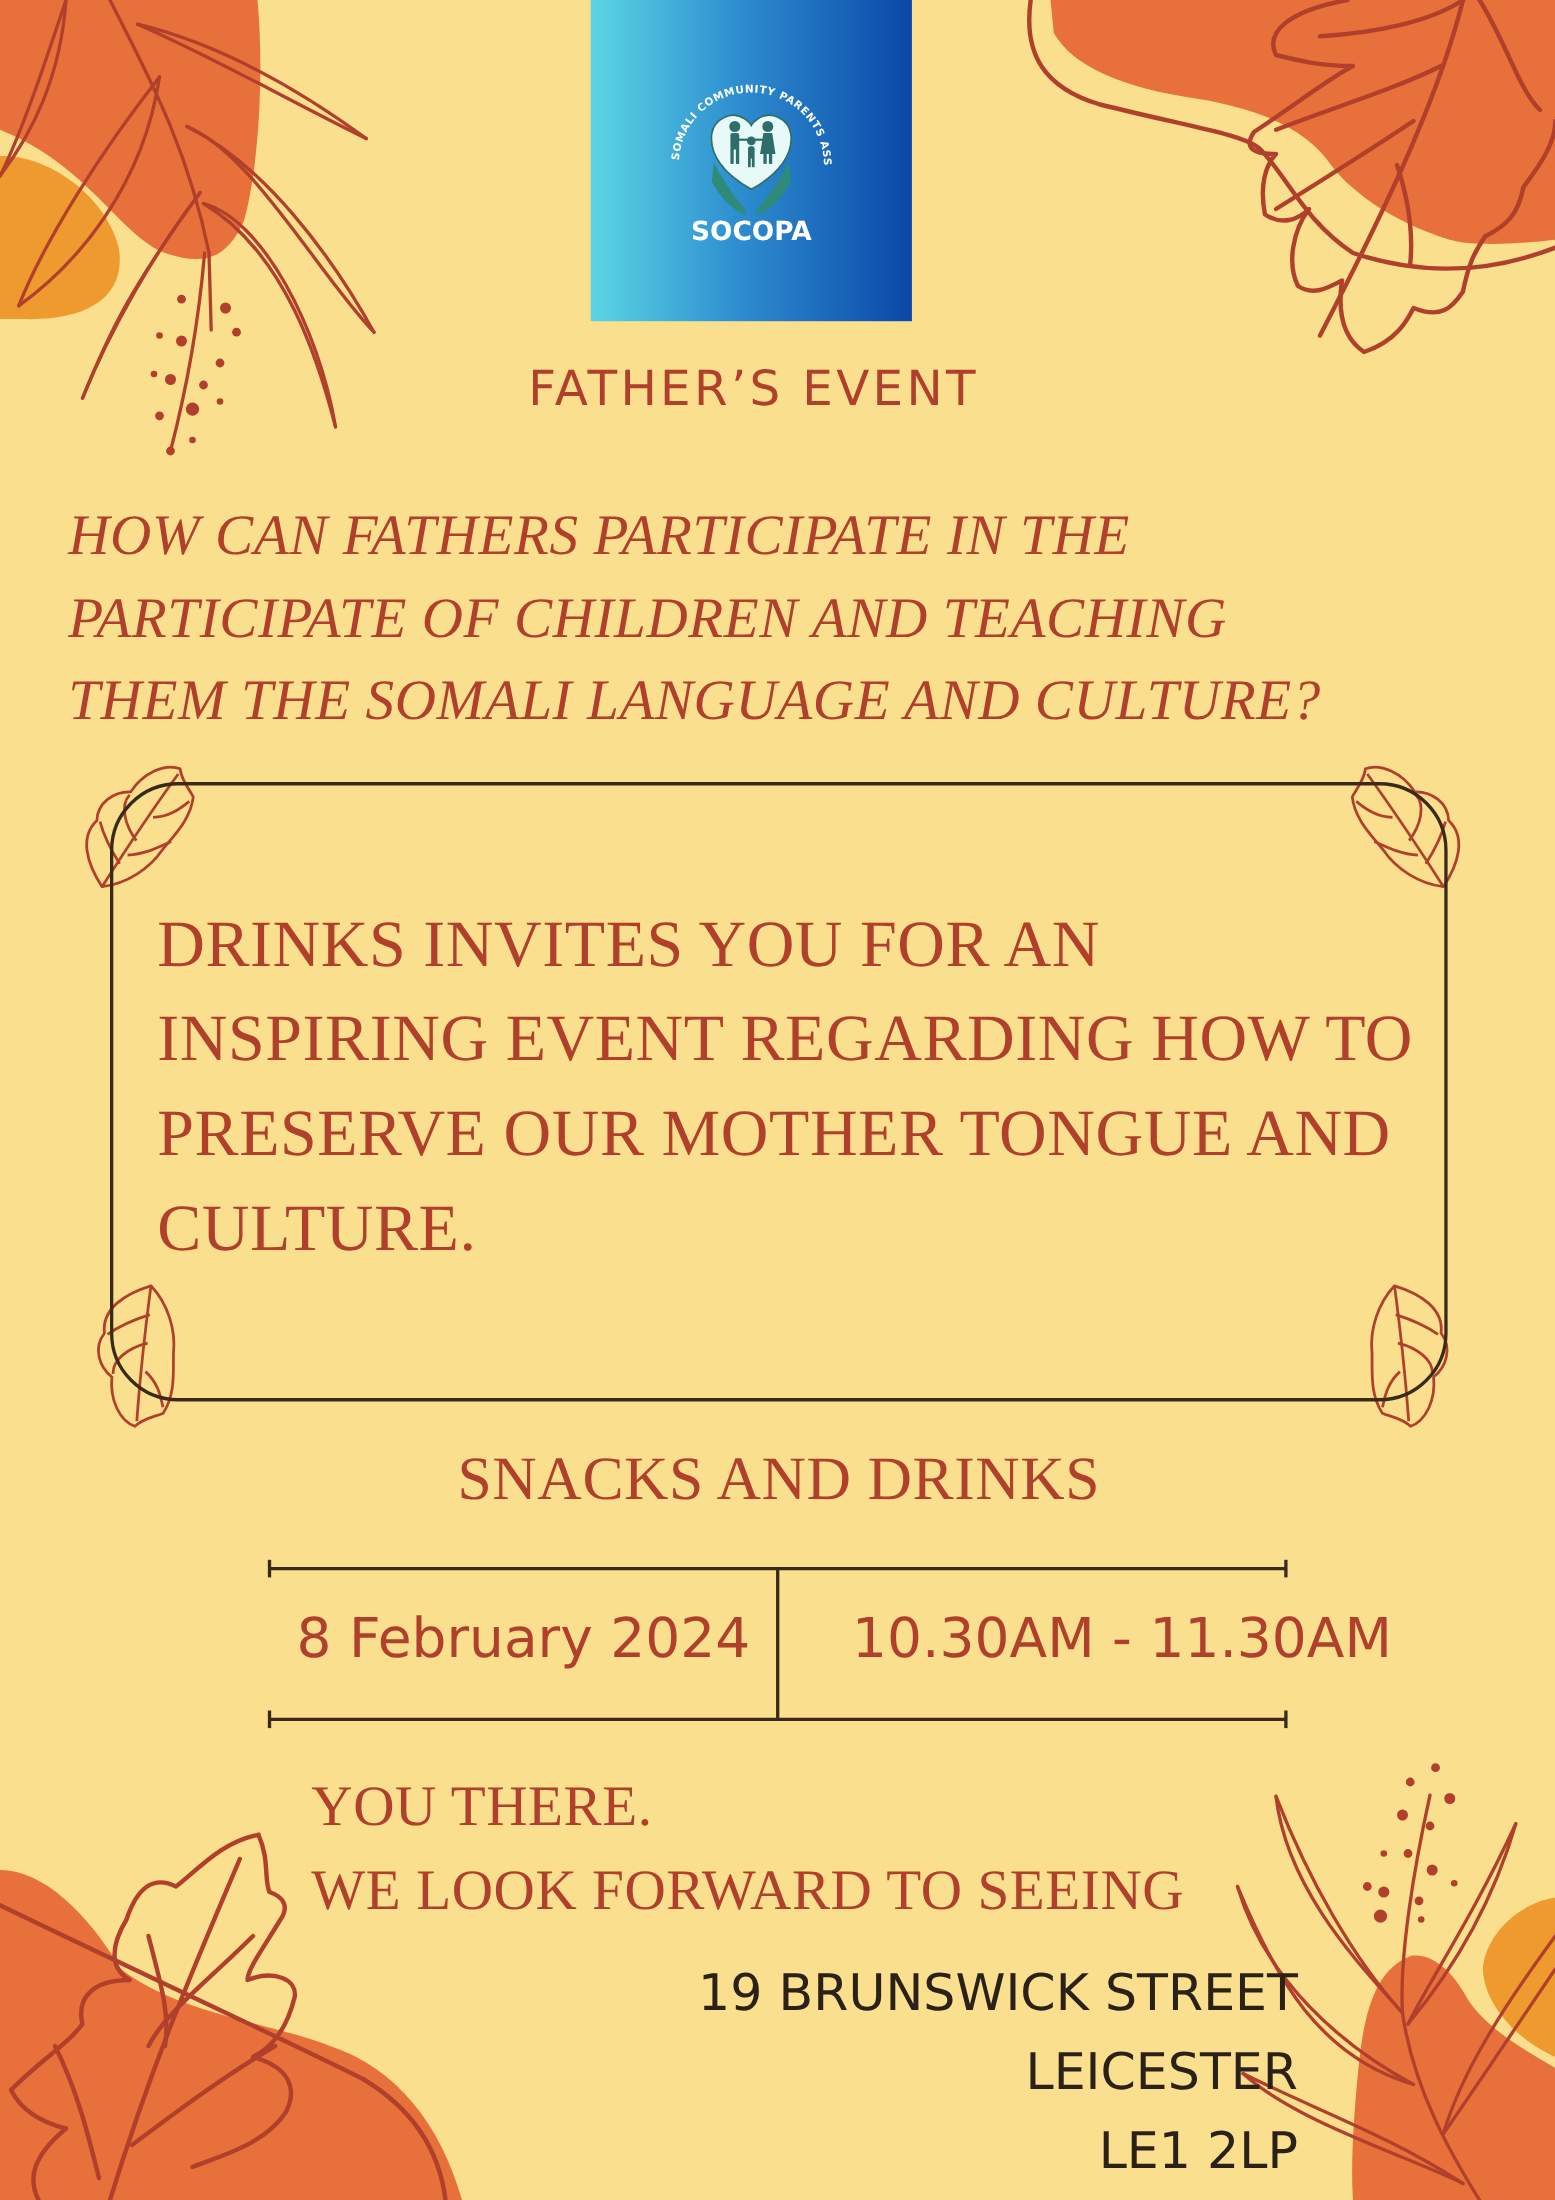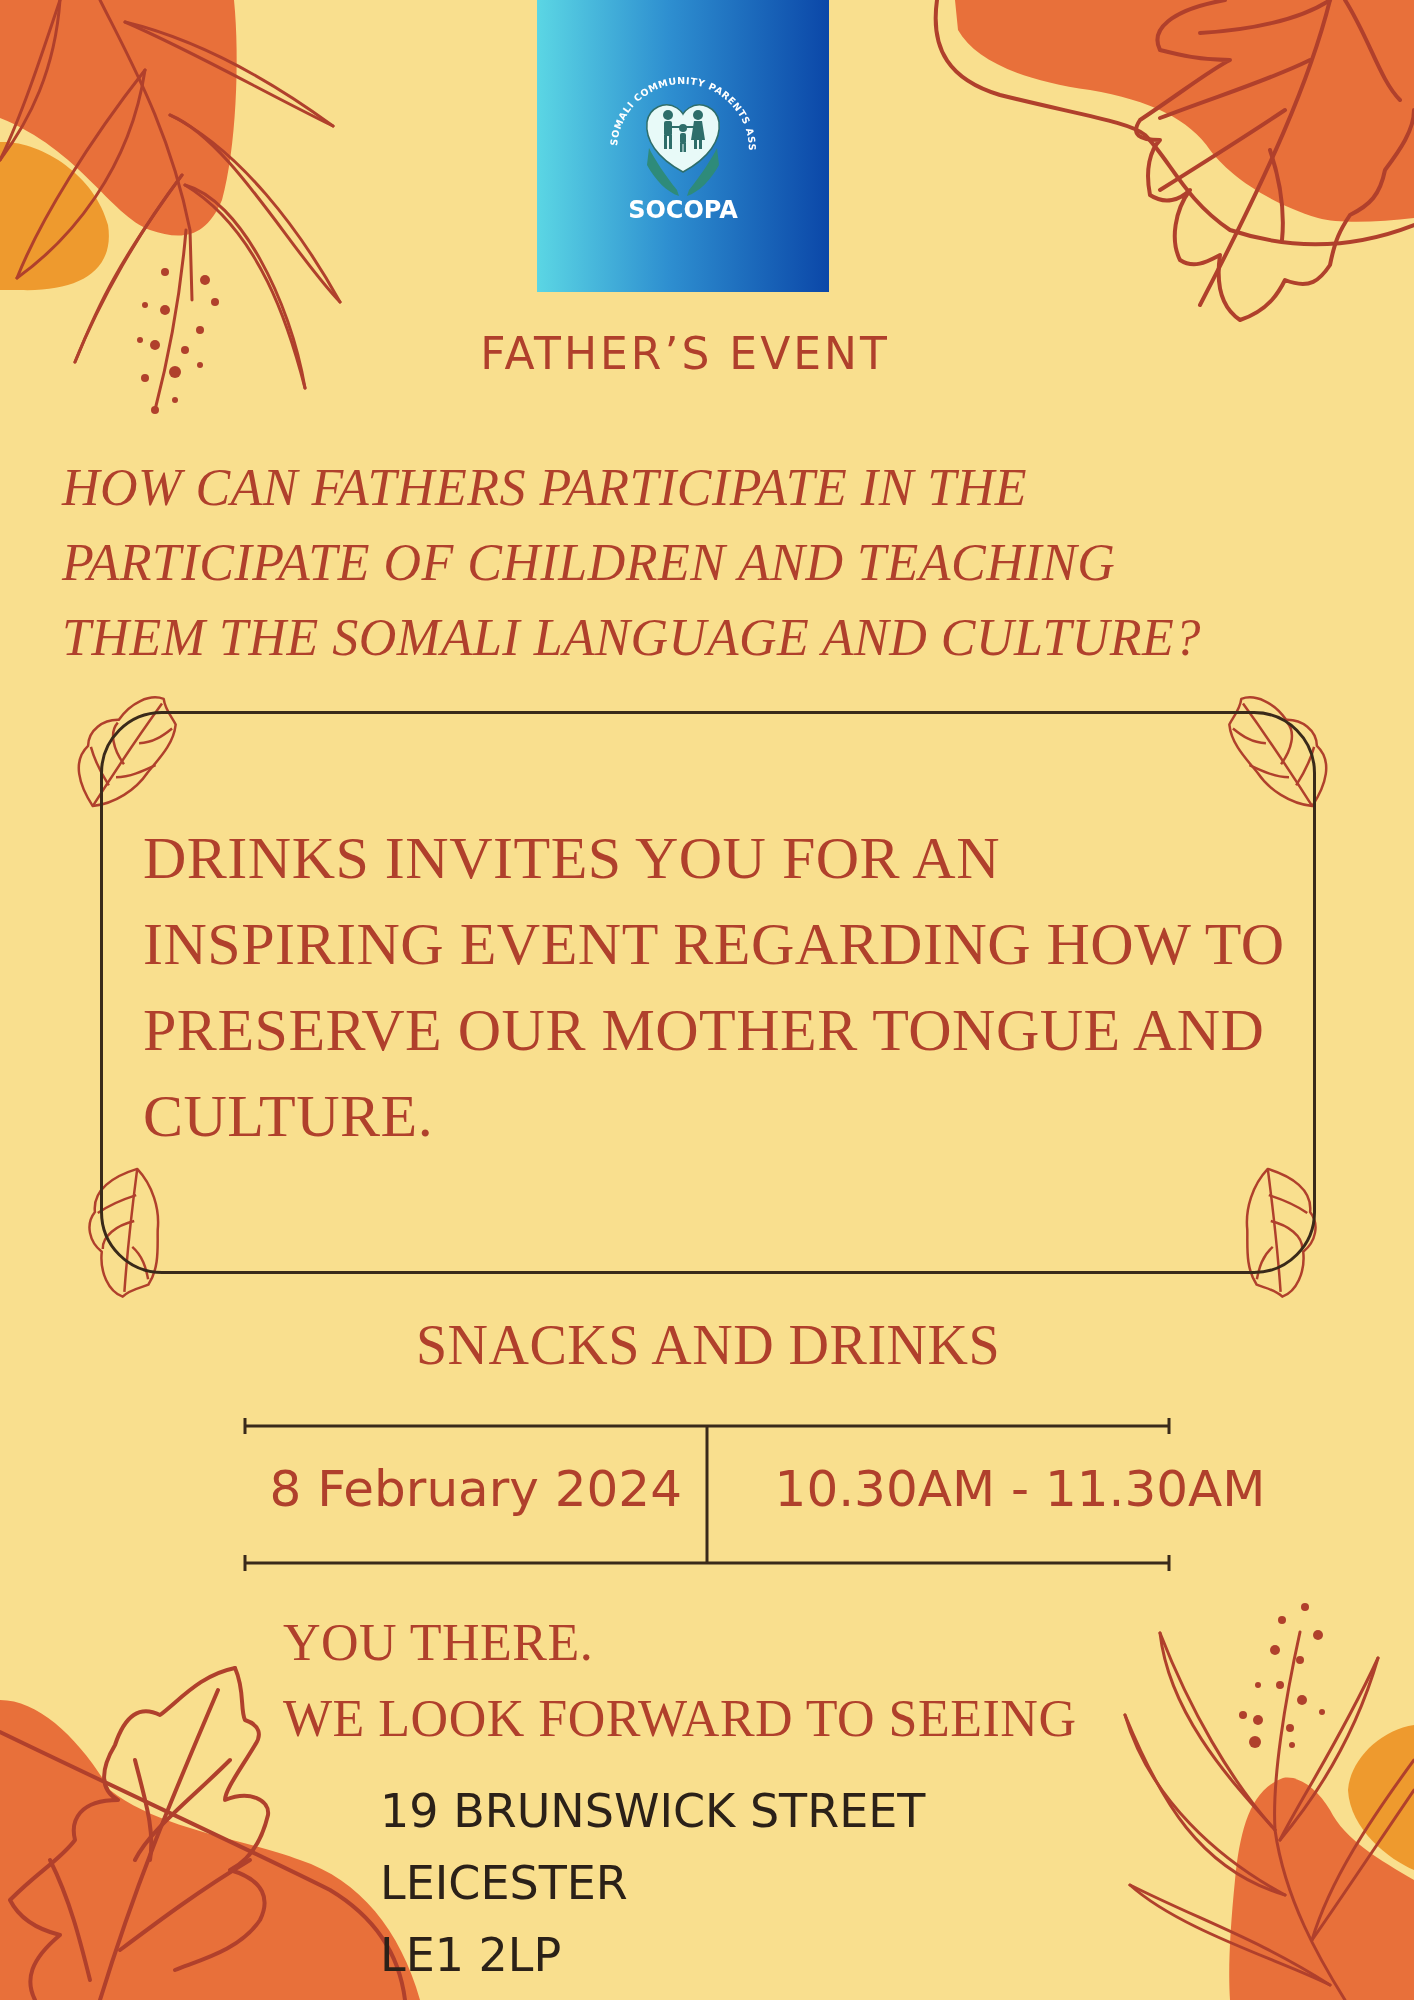--- a/index.html
+++ b/index.html
@@ -10,21 +10,21 @@
   .logo svg { position: absolute; left: 0; top: 0; }
   .title { left: 0; width: 1370px; top: 328px; text-align: center; font-family: "DejaVu Sans", sans-serif; font-weight: normal; font-size: 44px; letter-spacing: 3px; color: #B0402C; }
   .serif { font-family: "Liberation Serif", serif; color: #B0402C; }
   .question { left: 62px; top: 450px; font-size: 52px; line-height: 75px; width: 1340px; letter-spacing: 0.5px; font-style: italic; }
   .frame { left: 100px; top: 711px; width: 1210px; height: 557px; border: 3px solid #3A2A1A; border-radius: 62px; }
   .invite { left: 143px; top: 815px; font-size: 60px; line-height: 86px; width: 1180px; letter-spacing: 0.5px; }
   .snacks { left: 0; width: 1416px; top: 1313px; text-align: center; font-size: 56px; letter-spacing: 0.5px; }
   .date { left: 222px; top: 1460px; width: 460px; text-align: right; font-family: "DejaVu Sans", sans-serif; font-size: 50px; color: #B0402C; }
   .time { left: 730px; top: 1460px; width: 500px; text-align: center; font-family: "DejaVu Sans", sans-serif; font-size: 50px; color: #B0402C; margin-left: 40px; }
   .closing { left: 283px; top: 1605px; font-size: 52px; line-height: 76px; width: 900px; letter-spacing: 0.5px; }
-  .address { left: 380px; width: 800px; top: 1775px; text-align: left; font-family: "DejaVu Sans", sans-serif; font-size: 46px; line-height: 72px; color: #2B2118; }
+  .address { left: 380px; width: 800px; top: 1775px; text-align: right; font-family: "DejaVu Sans", sans-serif; font-size: 46px; line-height: 72px; color: #2B2118; }
 </style>
 </head>
 <body>
 
 <svg class="deco" viewBox="0 0 1414 2000" xmlns="http://www.w3.org/2000/svg">
 
   <g>
     <path d="M0,0 L234,0 C240,60 236,150 222,200 C205,240 180,240 150,230 C110,215 80,150 0,118 Z" fill="#E8703A"></path>
     <path d="M0,142 C40,140 95,175 108,225 C115,270 80,292 20,290 L0,290 Z" fill="#EE9A2E"></path>
   </g>

